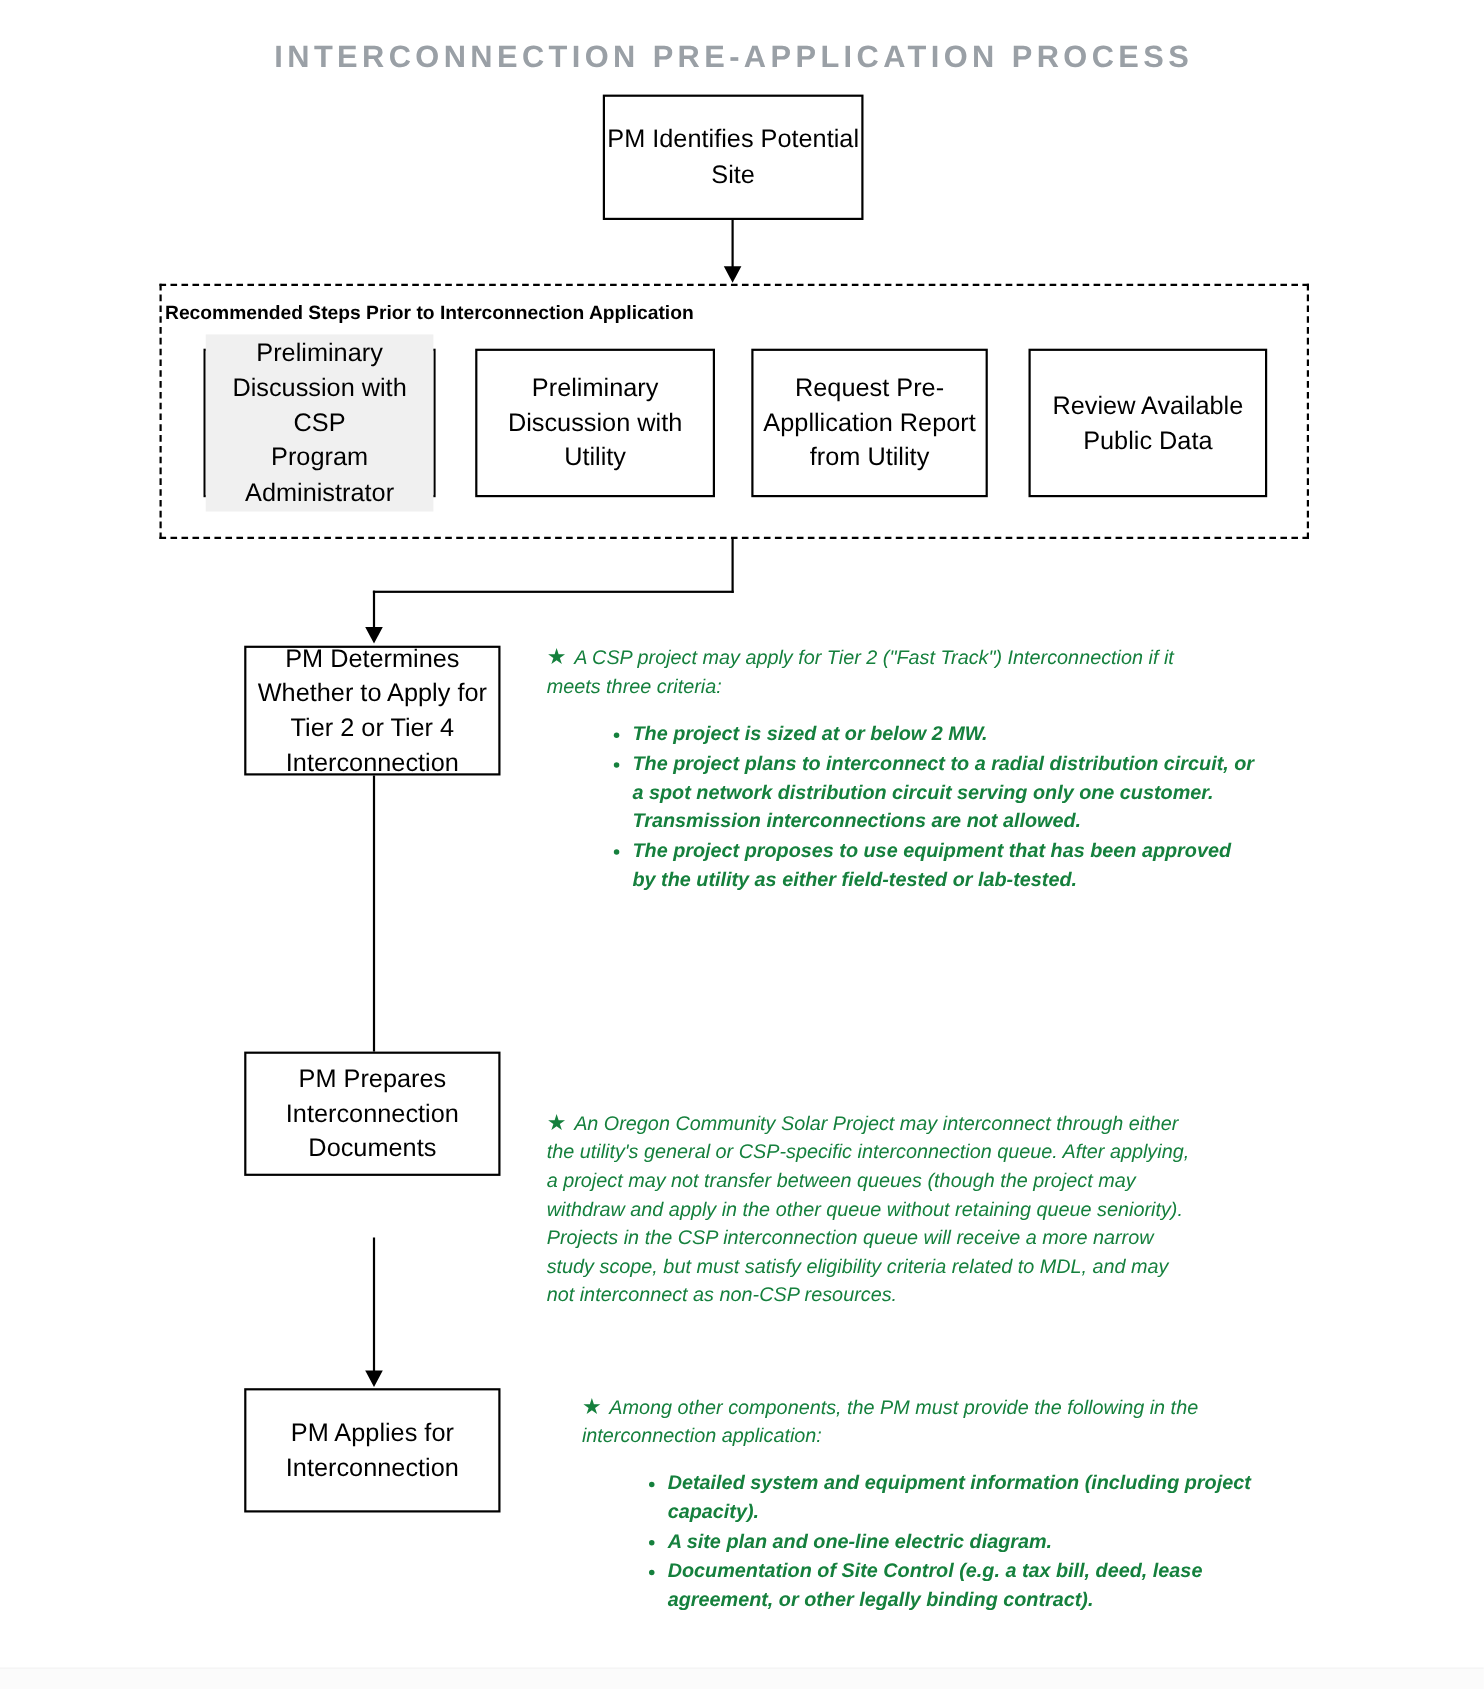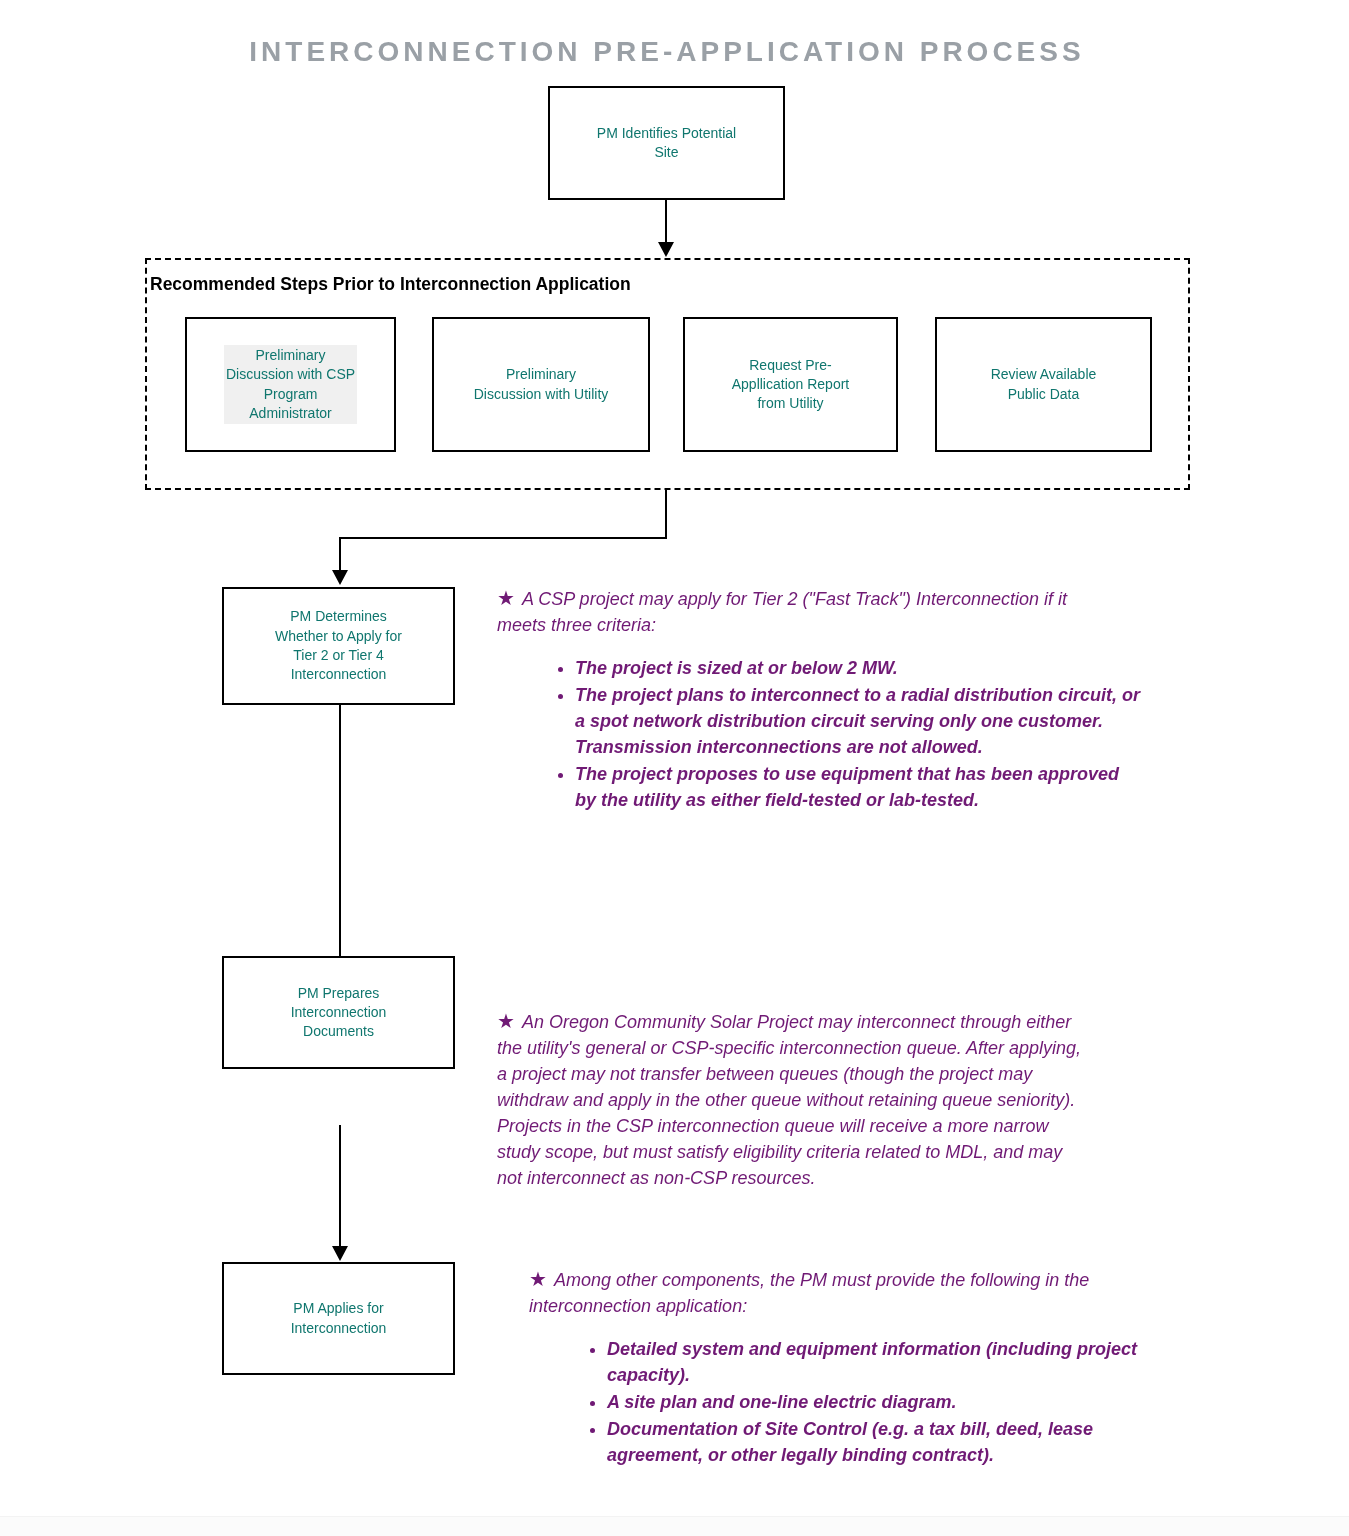--- a/index.html
+++ b/index.html
@@ -9,21 +9,21 @@
   .page-title {
     position:absolute; top:36px; left:0; width:1334px;
     text-align:center; font-size:28px; font-weight:bold;
     letter-spacing:4px; color:#9aa0a6;
   }
 
   .box {
     position:absolute; box-sizing:border-box;
     border:2px solid #000; background:#fff;
     display:flex; align-items:center; justify-content:center;
-    text-align:center; font-size:14px; line-height:1.38; color:#0f766e;
+    text-align:center; font-size:23px; line-height:1.38; color:#000000;
   }
   .box .txt { white-space:pre-line; }
   .hl { background:#f0f0f0; padding:1px 2px; }
 
   .dashed-container {
     position:absolute; box-sizing:border-box;
     left:145px; top:258px; width:1045px; height:232px;
     border:2px dashed #000; background:transparent;
   }
   .dashed-label {
@@ -34,21 +34,21 @@
   .vline { position:absolute; width:2px; background:#000; }
   .hline { position:absolute; height:2px; background:#000; }
   .ah-down {
     position:absolute; width:0; height:0;
     border-left:8px solid transparent; border-right:8px solid transparent;
     border-top:15px solid #000;
   }
 
   .note {
     position:absolute; font-style:italic; font-size:18px;
-    line-height:26px; color:#701a75;
+    line-height:26px; color:#15803d;
   }
   .note .body-text { white-space:pre-line; }
   .star { font-style:normal; font-size:20px; margin-right:7px; }
 
   ul.bullets { list-style:disc outside; margin:17px 0 0 0; padding-left:78px; }
   ul.bullets li { white-space:pre-line; margin:0 0 1px 0;font-weight:bold; }
 
   .footer-band {
     position:absolute; left:0; right:0; bottom:0; height:19px;
     background:#fbfbfb; border-top:1px solid #f3f3f3;

